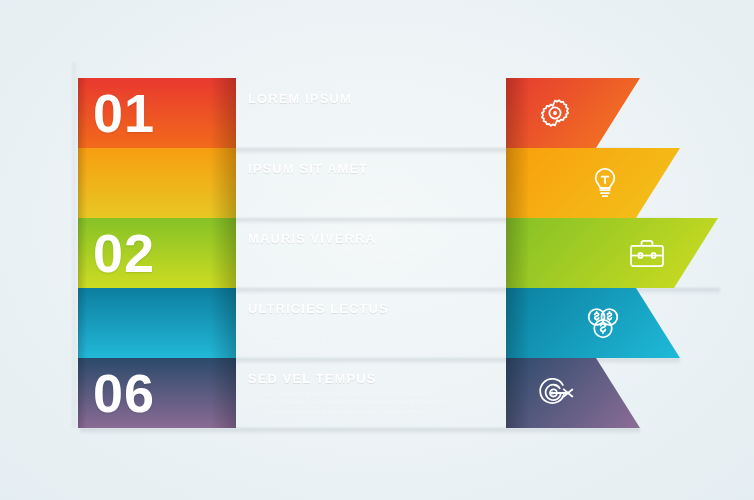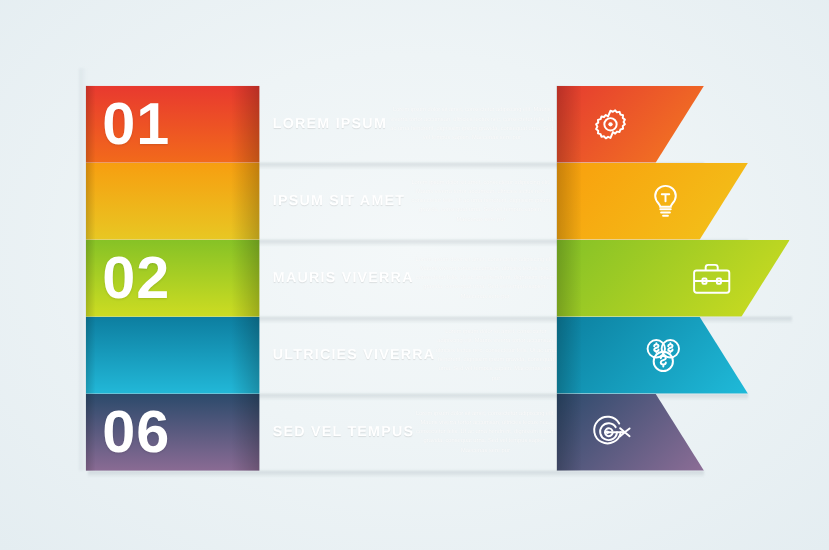--- a/index.html
+++ b/index.html
@@ -33,21 +33,21 @@
     position:absolute;left:112px;top:0;height:70px;
     display:flex;align-items:center;
     color:#fff;font-size:54px;font-weight:700;letter-spacing:1px;
     text-shadow:0 1px 2px rgba(0,0,0,.12);
     z-index:4;
   }
 
   
   .panel{
     position:absolute;height:70px;
-    display:flex;flex-direction:row;align-items:center;justify-content:center;
+    display:flex;flex-direction:column;justify-content:center;
   }
   .title{
     color:#fff;font-size:13px;font-weight:700;letter-spacing:1.1px;
     margin-bottom:4px;text-shadow:0 1px 1px rgba(0,0,0,.10);
     white-space:nowrap;
   }
   .para{
     color:rgba(255,255,255,.88);
     font-size:5.2px;line-height:1.62;text-align:center;
     width:200px;
@@ -153,21 +153,21 @@
           <svg width="36" height="34" viewBox="0 0 42 40" fill="none" stroke="#fff" stroke-width="2.1" stroke-linecap="round">
       <circle cx="13.5" cy="13" r="9.3"></circle>
       <circle cx="28.5" cy="13" r="9.3"></circle>
       <circle cx="21" cy="26.5" r="10.3"></circle>
       <path d="M11.3 10.2c0-1.2 1-1.9 2.3-1.9s2.3.7 2.3 1.7-.9 1.5-2.3 1.9-2.3 1-2.3 2 1 1.8 2.3 1.8 2.3-.7 2.3-1.8M13.6 7v1.2M13.6 15.7v1.2"></path>
       <path d="M26.3 10.2c0-1.2 1-1.9 2.3-1.9s2.3.7 2.3 1.7-.9 1.5-2.3 1.9-2.3 1-2.3 2 1 1.8 2.3 1.8 2.3-.7 2.3-1.8M28.6 7v1.2M28.6 15.7v1.2"></path>
       <path d="M18.3 23.2c0-1.4 1.2-2.3 2.7-2.3s2.7.9 2.7 2-1 1.8-2.7 2.3-2.7 1.2-2.7 2.4 1.2 2.2 2.7 2.2 2.7-.9 2.7-2.2M21 19.3v1.6M21 30.3v1.6"></path>
     </svg>
         </div>
         <div class="panel" style="left: 248px; width: 258px;">
-          <div class="title">ULTRICIES VIVERRA</div>
+          <div class="title">ULTRICIES LECTUS</div>
           <div class="para">Lorem ipsum dolor sit amet, consectetur adipiscing elit. Mauris viverra tortor accumsan, ultricies lectus nec, consectetur felis. Ut ac urna hendrerit, dignissim ipsum gravida, consequat urna. Sed vel tempus sapien. Maecenas sere pur</div>
         </div>
       </div>
       <div class="row" style="top: 358px;">
         <div class="shadow" style="top: 70px; width: 560px;"></div>
         <div class="numband" style="width: 158px; background: linear-gradient(rgb(43, 74, 107) 0%, rgb(138, 107, 148) 100%);"></div>
         <div class="numfold" style="left: 210px; width: 26px; background: linear-gradient(to right, rgba(0, 0, 0, 0), rgba(0, 0, 0, 0.22));"></div>
         <div class="crease"></div>
         <div class="num" style="left: 155px; transform: translateX(-100%);">06</div>
         <div class="head" style="left: 506px; width: 134px; background: linear-gradient(135deg, rgb(44, 74, 108) 0%, rgb(140, 109, 150) 100%); clip-path: polygon(0px 0px, 67.1642% 0px, 100% 100%, 0px 100%);"></div>

